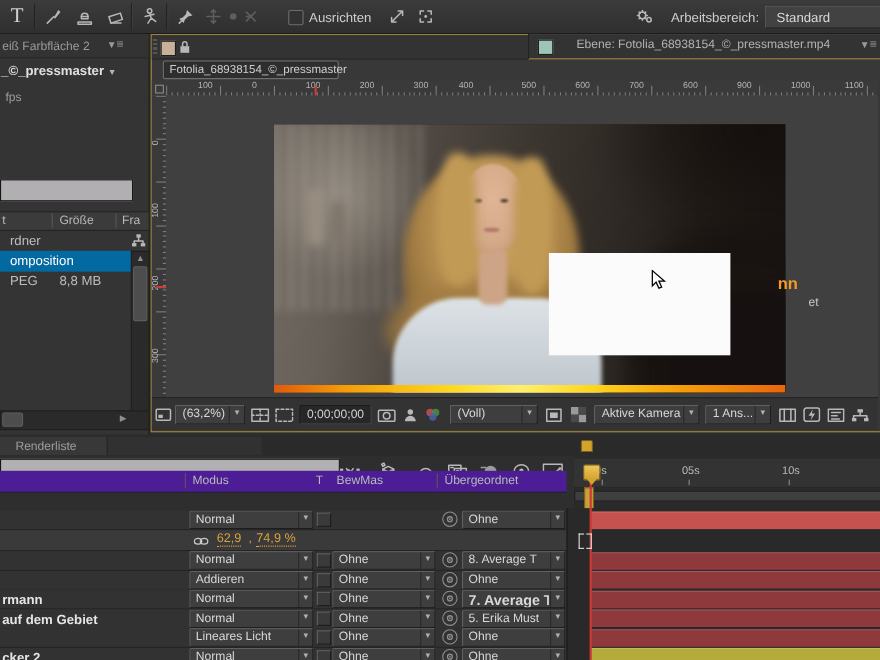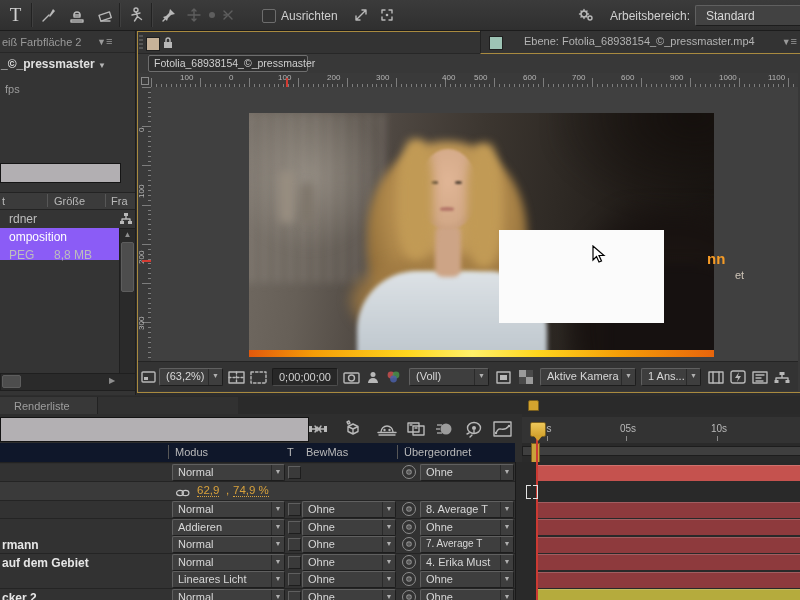--- a/index.html
+++ b/index.html
@@ -118,21 +118,21 @@
     <div class="abs" style="left:0;top:161px;width:135px;height:16px;background:#3b3b3b;border-top:1px solid #232323;border-bottom:1px solid #232323">
       <span class="colhdr" style="position:absolute;left:2px;top:2px">t</span>
       <span class="abs" style="left:47px;top:1px;width:1px;height:13px;background:#575757"></span>
       <span class="colhdr" style="position:absolute;left:54px;top:2px">Größe</span>
       <span class="abs" style="left:105px;top:1px;width:1px;height:13px;background:#575757"></span>
       <span class="colhdr" style="position:absolute;left:111px;top:2px">Fra</span>
     </div>
     <div class="abs" style="left:0;top:179px;width:119px;height:17px">
       <span style="position:absolute;left:9px;top:2px;color:#bdbdbd;font-size:12px">rdner</span>
     </div>
-    <div class="abs" style="left:0;top:197px;width:119px;height:32px;background:#8b5cf6">
+    <div class="abs" style="left:0;top:197px;width:119px;height:19px;background:#0369a1">
       <span style="position:absolute;left:9px;top:2px;color:#fff;font-size:12px">omposition</span>
     </div>
     <div class="abs" style="left:0;top:215px;width:119px;height:17px">
       <span style="position:absolute;left:9px;top:2px;color:#bdbdbd;font-size:12px">PEG</span>
       <span style="position:absolute;left:54px;top:2px;color:#bdbdbd;font-size:12px">8,8 MB</span>
     </div>
     <div class="tbtn" style="left:117px;top:180px;width:17px;height:15px">
       <svg class="ic" width="14" height="13">
           <rect class="f" x="5" y="1" width="4" height="3"></rect>
           <path d="M7 4 v3 M3 7 h8 M3 7 v2 M11 7 v2"></path>
@@ -311,21 +311,21 @@
         <div style="position: absolute; left: 627.2px; bottom: 0px; width: 1px; height: 3px; background: rgb(125, 125, 125);"></div>
         <div style="position: absolute; left: 632.1px; bottom: 0px; width: 1px; height: 3px; background: rgb(125, 125, 125);"></div>
         <div style="position: absolute; left: 637px; bottom: 0px; width: 1px; height: 9px; background: rgb(125, 125, 125);"></div>
         <div style="position: absolute; left: 641.9px; bottom: 0px; width: 1px; height: 3px; background: rgb(125, 125, 125);"></div>
         <div style="position: absolute; left: 646.8px; bottom: 0px; width: 1px; height: 3px; background: rgb(125, 125, 125);"></div>
         <div style="position: absolute; left: 29px; top: 0px; color: rgb(181, 181, 181); font-size: 8px;">100</div>
         <div style="position: absolute; left: 78px; top: 0px; color: rgb(181, 181, 181); font-size: 8px;">0</div>
         <div style="position: absolute; left: 127px; top: 0px; color: rgb(181, 181, 181); font-size: 8px;">100</div>
         <div style="position: absolute; left: 176px; top: 0px; color: rgb(181, 181, 181); font-size: 8px;">200</div>
         <div style="position: absolute; left: 225px; top: 0px; color: rgb(181, 181, 181); font-size: 8px;">300</div>
-        <div style="position: absolute; left: 291px; top: 0px; color: rgb(181, 181, 181); font-size: 8px;">400</div>
+        <div style="position: absolute; left: 266px; top: 0px; color: rgb(181, 181, 181); font-size: 8px;">400</div>
         <div style="position: absolute; left: 323px; top: 0px; color: rgb(181, 181, 181); font-size: 8px;">500</div>
         <div style="position: absolute; left: 372px; top: 0px; color: rgb(181, 181, 181); font-size: 8px;">600</div>
         <div style="position: absolute; left: 421px; top: 0px; color: rgb(181, 181, 181); font-size: 8px;">700</div>
         <div style="position: absolute; left: 470px; top: 0px; color: rgb(181, 181, 181); font-size: 8px;">600</div>
         <div style="position: absolute; left: 519px; top: 0px; color: rgb(181, 181, 181); font-size: 8px;">900</div>
         <div style="position: absolute; left: 568px; top: 0px; color: rgb(181, 181, 181); font-size: 8px;">1000</div>
         <div style="position: absolute; left: 617px; top: 0px; color: rgb(181, 181, 181); font-size: 8px;">1100</div>
         <div style="position: absolute; left: 135px; bottom: 0px; width: 2px; height: 9px; background: rgb(210, 59, 50);"></div>
       </div>
     <div class="abs" id="vruler" style="left:0;top:55px;width:13px;height:274px;background:#3a3a3a;border-right:1px solid #565656;overflow:hidden">
@@ -567,21 +567,21 @@
     <div class="abs" id="timeruler" style="left:522px;top:3px;width:278px;height:26px;background:#333;border-bottom:1px solid #1f1f1f">
         <div style="position: absolute; left: 19px; top: 6px; color: rgb(185, 185, 185); font-size: 10px;">0s</div>
         <div style="position: absolute; left: 25px; top: 19px; width: 1px; height: 5px; background: rgb(138, 138, 138);"></div>
         <div style="position: absolute; left: 98px; top: 6px; color: rgb(185, 185, 185); font-size: 10px;">05s</div>
         <div style="position: absolute; left: 104px; top: 19px; width: 1px; height: 5px; background: rgb(138, 138, 138);"></div>
         <div style="position: absolute; left: 189px; top: 6px; color: rgb(185, 185, 185); font-size: 10px;">10s</div>
         <div style="position: absolute; left: 195px; top: 19px; width: 1px; height: 5px; background: rgb(138, 138, 138);"></div>
       </div>
     <div class="abs" style="left:522px;top:0;width:278px;height:3px;background:#2b2b2b"></div>
 
-    <div class="abs" style="left:0;top:29px;width:515px;height:19px;background:#0f172a;border-bottom:1px solid #222">
+    <div class="abs" style="left:0;top:14px;width:515px;height:19px;background:#4c1d95;border-bottom:1px solid #222">
       <span class="abs" style="left:168px;top:2px;width:1px;height:14px;background:#575757"></span>
       <span class="colhdr" style="position:absolute;left:175px;top:3px">Modus</span>
       <span class="colhdr" style="position:absolute;left:287px;top:3px">T</span>
       <span class="colhdr" style="position:absolute;left:306px;top:3px">BewMas</span>
       <span class="abs" style="left:397px;top:2px;width:1px;height:14px;background:#575757"></span>
       <span class="colhdr" style="position:absolute;left:404px;top:3px">Übergeordnet</span>
     </div>
 
     <div class="abs" style="left:522px;top:29px;width:278px;height:19px;background:#2a2a2a">
       <div class="abs" style="left:0;top:3px;width:278px;height:8px;background:#3f3f3f;border:1px solid #1d1d1d"></div>
@@ -663,42 +663,42 @@
           <div style="position: absolute; left: 288px; top: 2px; width: 11px; height: 11px; background: rgb(58, 58, 58); border-width: 1px; border-style: solid; border-color: rgb(95, 95, 95) rgb(29, 29, 29) rgb(29, 29, 29) rgb(95, 95, 95); border-image: initial;"></div>
           <div style="position: absolute; left: 302px; top: 0px; width: 92px; height: 15px; background: rgb(62, 62, 62); border-width: 1px; border-style: solid; border-color: rgb(96, 96, 96) rgb(29, 29, 29) rgb(29, 29, 29) rgb(96, 96, 96); border-image: initial; border-radius: 2px; overflow: hidden; white-space: nowrap;">
             <div style="position: absolute; left: 5px; top: 1px; right: 14px; color: rgb(216, 216, 216); font-size: 11px; overflow: hidden;">Ohne</div>
             <div style="position: absolute; right: 0px; top: 0px; bottom: 0px; width: 12px; border-left: 1px solid rgb(42, 42, 42); color: rgb(176, 176, 176); font-size: 7px; text-align: center; line-height: 13px;">▼</div>
           </div>
           <div style="position: absolute; left: 402px; top: 1px; width: 12px; height: 12px; border: 1px solid rgb(141, 141, 141); border-radius: 50%;"><svg width="12" height="12">
               <circle cx="6" cy="6" r="2.2" fill="none" stroke="#8d8d8d" stroke-width="1.2"></circle>
               <circle cx="6" cy="6" r="0.8" fill="#8d8d8d"></circle>
             </svg></div>
           <div style="position: absolute; left: 420px; top: 0px; width: 92px; height: 15px; background: rgb(62, 62, 62); border-width: 1px; border-style: solid; border-color: rgb(96, 96, 96) rgb(29, 29, 29) rgb(29, 29, 29) rgb(96, 96, 96); border-image: initial; border-radius: 2px; overflow: hidden; white-space: nowrap;">
-            <div style="position: absolute; left: 5px; top: 1px; right: 14px; color: rgb(216, 216, 216); font-size: 10px; overflow: hidden;">7. Average T</div>
+            <div style="position: absolute; left: 5px; top: 1px; right: 14px; color: rgb(216, 216, 216); font-size: 13px; overflow: hidden; font-weight: bold;">7. Average T</div>
             <div style="position: absolute; right: 0px; top: 0px; bottom: 0px; width: 12px; border-left: 1px solid rgb(42, 42, 42); color: rgb(176, 176, 176); font-size: 7px; text-align: center; line-height: 13px;">▼</div>
           </div>
         </div>
         <div style="position: absolute; left: 537px; top: 122.5px; width: 263px; height: 15px; background: rgb(142, 58, 61); border-top: 1px solid rgba(255, 255, 255, 0.18); z-index: 5;"></div>
         <div style="position: absolute; left: 0px; top: 139.5px; width: 515px; height: 17px; background: rgb(50, 50, 50); border-bottom: 1px solid rgb(36, 36, 36);">
           <div style="position: absolute; left: 2px; top: 2px; font-weight: bold; font-size: 12px; color: rgb(230, 230, 230); white-space: nowrap;">auf dem Gebiet</div>
           <div style="position: absolute; left: 172px; top: 0px; width: 111px; height: 15px; background: rgb(62, 62, 62); border-width: 1px; border-style: solid; border-color: rgb(96, 96, 96) rgb(29, 29, 29) rgb(29, 29, 29) rgb(96, 96, 96); border-image: initial; border-radius: 2px; overflow: hidden; white-space: nowrap;">
             <div style="position: absolute; left: 5px; top: 1px; right: 14px; color: rgb(216, 216, 216); font-size: 11px; overflow: hidden;">Normal</div>
             <div style="position: absolute; right: 0px; top: 0px; bottom: 0px; width: 12px; border-left: 1px solid rgb(42, 42, 42); color: rgb(176, 176, 176); font-size: 7px; text-align: center; line-height: 13px;">▼</div>
           </div>
           <div style="position: absolute; left: 288px; top: 2px; width: 11px; height: 11px; background: rgb(58, 58, 58); border-width: 1px; border-style: solid; border-color: rgb(95, 95, 95) rgb(29, 29, 29) rgb(29, 29, 29) rgb(95, 95, 95); border-image: initial;"></div>
           <div style="position: absolute; left: 302px; top: 0px; width: 92px; height: 15px; background: rgb(62, 62, 62); border-width: 1px; border-style: solid; border-color: rgb(96, 96, 96) rgb(29, 29, 29) rgb(29, 29, 29) rgb(96, 96, 96); border-image: initial; border-radius: 2px; overflow: hidden; white-space: nowrap;">
             <div style="position: absolute; left: 5px; top: 1px; right: 14px; color: rgb(216, 216, 216); font-size: 11px; overflow: hidden;">Ohne</div>
             <div style="position: absolute; right: 0px; top: 0px; bottom: 0px; width: 12px; border-left: 1px solid rgb(42, 42, 42); color: rgb(176, 176, 176); font-size: 7px; text-align: center; line-height: 13px;">▼</div>
           </div>
           <div style="position: absolute; left: 402px; top: 1px; width: 12px; height: 12px; border: 1px solid rgb(141, 141, 141); border-radius: 50%;"><svg width="12" height="12">
               <circle cx="6" cy="6" r="2.2" fill="none" stroke="#8d8d8d" stroke-width="1.2"></circle>
               <circle cx="6" cy="6" r="0.8" fill="#8d8d8d"></circle>
             </svg></div>
           <div style="position: absolute; left: 420px; top: 0px; width: 92px; height: 15px; background: rgb(62, 62, 62); border-width: 1px; border-style: solid; border-color: rgb(96, 96, 96) rgb(29, 29, 29) rgb(29, 29, 29) rgb(96, 96, 96); border-image: initial; border-radius: 2px; overflow: hidden; white-space: nowrap;">
-            <div style="position: absolute; left: 5px; top: 1px; right: 14px; color: rgb(216, 216, 216); font-size: 11px; overflow: hidden;">4. Erika Must</div>
+            <div style="position: absolute; left: 5px; top: 1px; right: 14px; color: rgb(216, 216, 216); font-size: 11px; overflow: hidden;">5. Erika Must</div>
             <div style="position: absolute; right: 0px; top: 0px; bottom: 0px; width: 12px; border-left: 1px solid rgb(42, 42, 42); color: rgb(176, 176, 176); font-size: 7px; text-align: center; line-height: 13px;">▼</div>
           </div>
         </div>
         <div style="position: absolute; left: 537px; top: 140px; width: 263px; height: 15px; background: rgb(142, 58, 61); border-top: 1px solid rgba(255, 255, 255, 0.18); z-index: 5;"></div>
         <div style="position: absolute; left: 0px; top: 157px; width: 515px; height: 17px; background: rgb(50, 50, 50); border-bottom: 1px solid rgb(36, 36, 36);">
           <div style="position: absolute; left: 172px; top: 0px; width: 111px; height: 15px; background: rgb(62, 62, 62); border-width: 1px; border-style: solid; border-color: rgb(96, 96, 96) rgb(29, 29, 29) rgb(29, 29, 29) rgb(96, 96, 96); border-image: initial; border-radius: 2px; overflow: hidden; white-space: nowrap;">
             <div style="position: absolute; left: 5px; top: 1px; right: 14px; color: rgb(216, 216, 216); font-size: 11px; overflow: hidden;">Lineares Licht</div>
             <div style="position: absolute; right: 0px; top: 0px; bottom: 0px; width: 12px; border-left: 1px solid rgb(42, 42, 42); color: rgb(176, 176, 176); font-size: 7px; text-align: center; line-height: 13px;">▼</div>
           </div>
           <div style="position: absolute; left: 288px; top: 2px; width: 11px; height: 11px; background: rgb(58, 58, 58); border-width: 1px; border-style: solid; border-color: rgb(95, 95, 95) rgb(29, 29, 29) rgb(29, 29, 29) rgb(95, 95, 95); border-image: initial;"></div>

